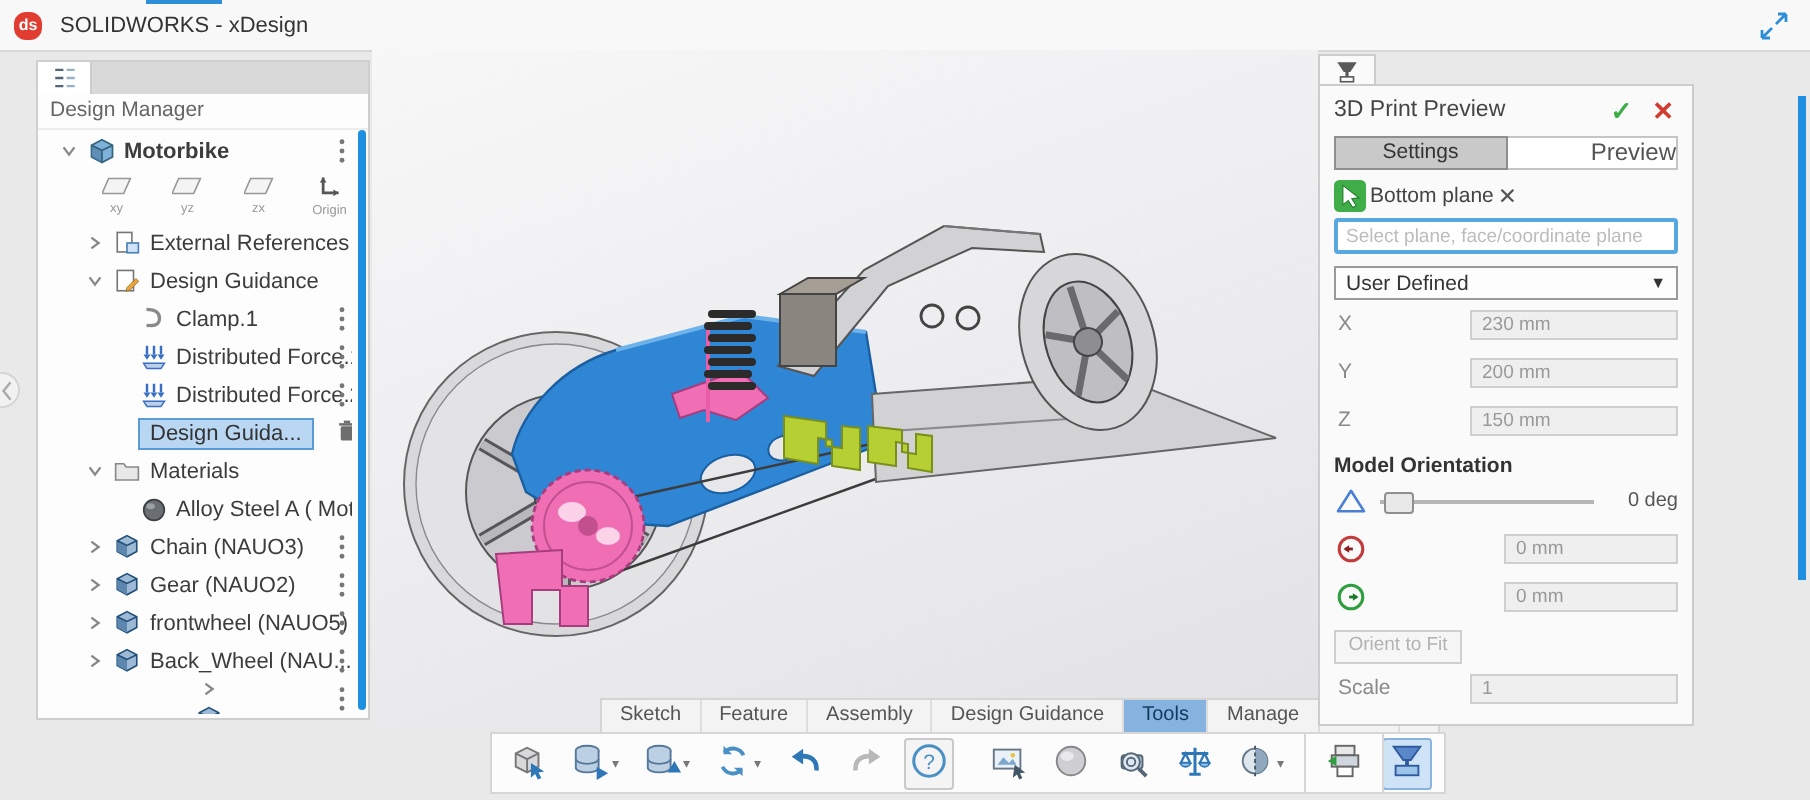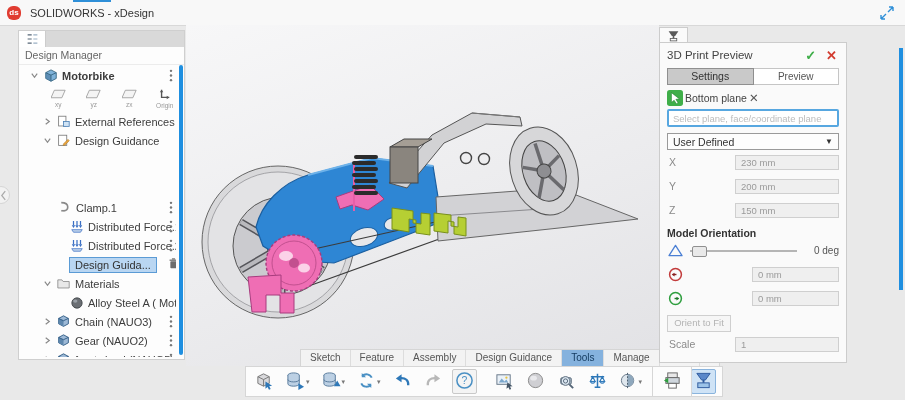--- a/index.html
+++ b/index.html
@@ -58,21 +58,21 @@
   .rp-tab{position:absolute;left:659px;top:27px;width:27px;height:16px;background:#fafafa;
           border:1px solid #ccc;border-bottom:none;display:flex;align-items:center;justify-content:center}
   .rightpanel{position:absolute;left:659px;top:42px;width:188px;height:321px;background:#fafafa;
               border:1px solid #cccccc;box-sizing:border-box;padding:3px 7px 0 7px}
   .rp-head{display:flex;align-items:center;height:18px}
   .rp-title{flex:1;font-size:11.5px;color:#444}
   .ok{color:#3fae49;font-weight:bold;font-size:13px;margin-right:10px}
   .cancel{color:#d23b2f;font-weight:bold;font-size:13px;margin-right:2px}
   .seg{display:flex;margin-top:4px;height:17px}
   .seg-a{flex:1;background:#c9c9c9;border:1px solid #8f8f8f;text-align:center;line-height:15px;font-size:10.5px;color:#333}
-  .seg-b{flex:1;background:#fff;border:1px solid #c5c5c5;border-left:none;text-align:center;line-height:15px;font-size:10px;color:#555}
+  .seg-b{flex:1;background:#fff;border:1px solid #c5c5c5;border-left:none;text-align:right;line-height:15px;font-size:12px;color:#555}
   .chiprow{display:flex;align-items:center;gap:2px;height:22px;margin-top:2px}
   .chiplbl{font-size:10.5px;color:#444}
   .chipx{color:#555;font-size:11.5px}
   .selinput{height:14px;border:2px solid #57a7e0;border-radius:2px;display:flex;align-items:center;
             padding:0 4px;background:#fff;color:#bcbcbc;font-size:9.5px;white-space:nowrap;overflow:hidden}
   .btnrow{display:flex;justify-content:space-between;margin-top:7px}
   .btn{border:1px solid #b5b5b5;background:#f5f5f5;font-size:10px;color:#555;padding:0 7px;height:15px;line-height:14px}
   .dd{margin-top:6px;height:15px;border:1px solid #9a9a9a;background:#fdfdfd;display:flex;align-items:center;
       justify-content:space-between;padding:0 5px;font-size:10.5px;color:#333}
   .ddarrow{font-size:8px;color:#333}
@@ -187,21 +187,21 @@
           </svg>
         </span>
         <span class="ticon">
           <svg viewBox="0 0 16 16" width="13" height="13">
             <rect x="2" y="1.5" width="10" height="12.5" fill="#fff" stroke="#777"></rect>
             <path d="M8 12l5.5-5.5 1.7 1.7-5.5 5.5-2.3.6z" fill="#e8a33d" stroke="#9c6f1f" stroke-width=".5"></path>
           </svg>
         </span>
         <span class="lbl">Design Guidance</span>
       </div>
-      <div class="trow" style="padding-left: 24px; margin-top: 48px;">
+      <div class="trow" style="padding-left: 36px;">
         <span class="chev"></span>
         <span class="ticon">
           <svg viewBox="0 0 16 16" width="13" height="13">
             <path d="M4 2c5.5 0 8 2 8 5.5S9.5 12 7 12" fill="none" stroke="#8a8a8a" stroke-width="2"></path>
             <path d="M4 12h4" stroke="#8a8a8a" stroke-width="2"></path>
           </svg>
         </span>
         <span class="lbl">Clamp.1</span>
         <span class="kebab"><svg viewBox="0 0 4 14" width="4" height="13">
             <circle cx="2" cy="2" r="1.3" fill="#777"></circle>

